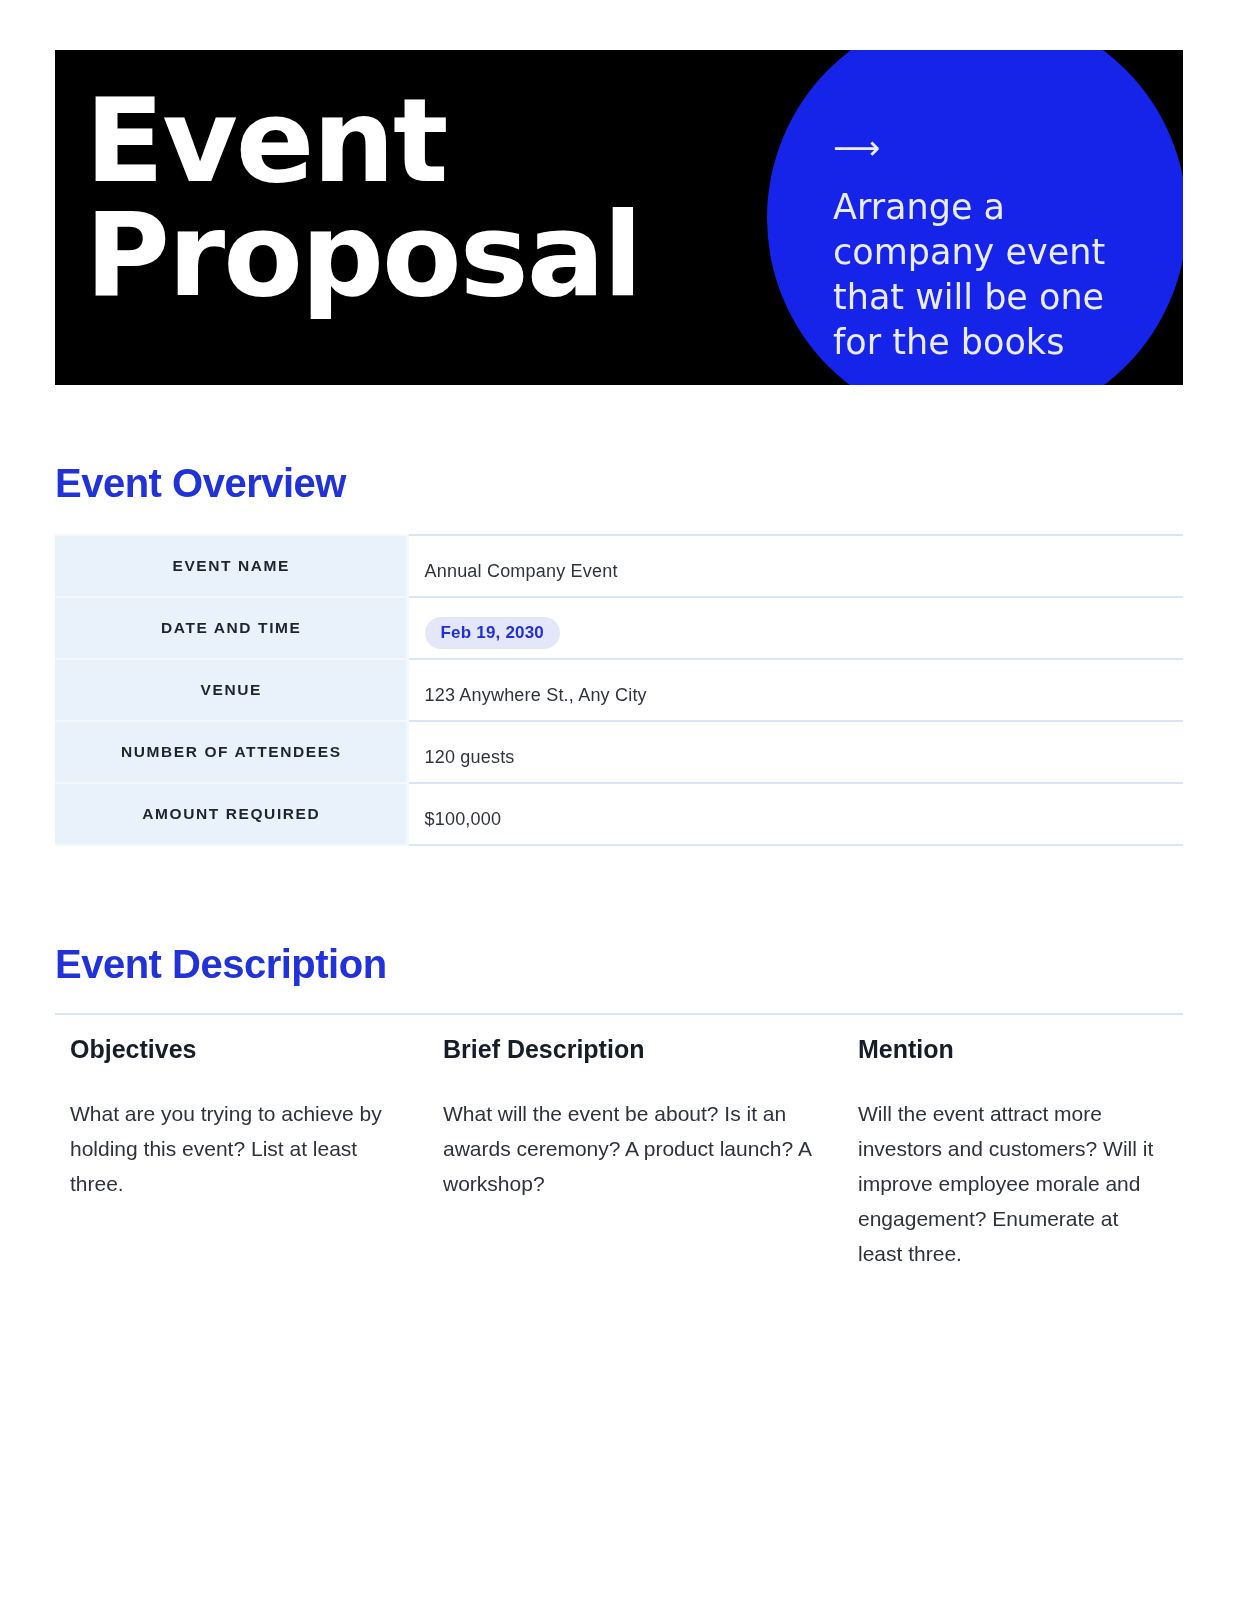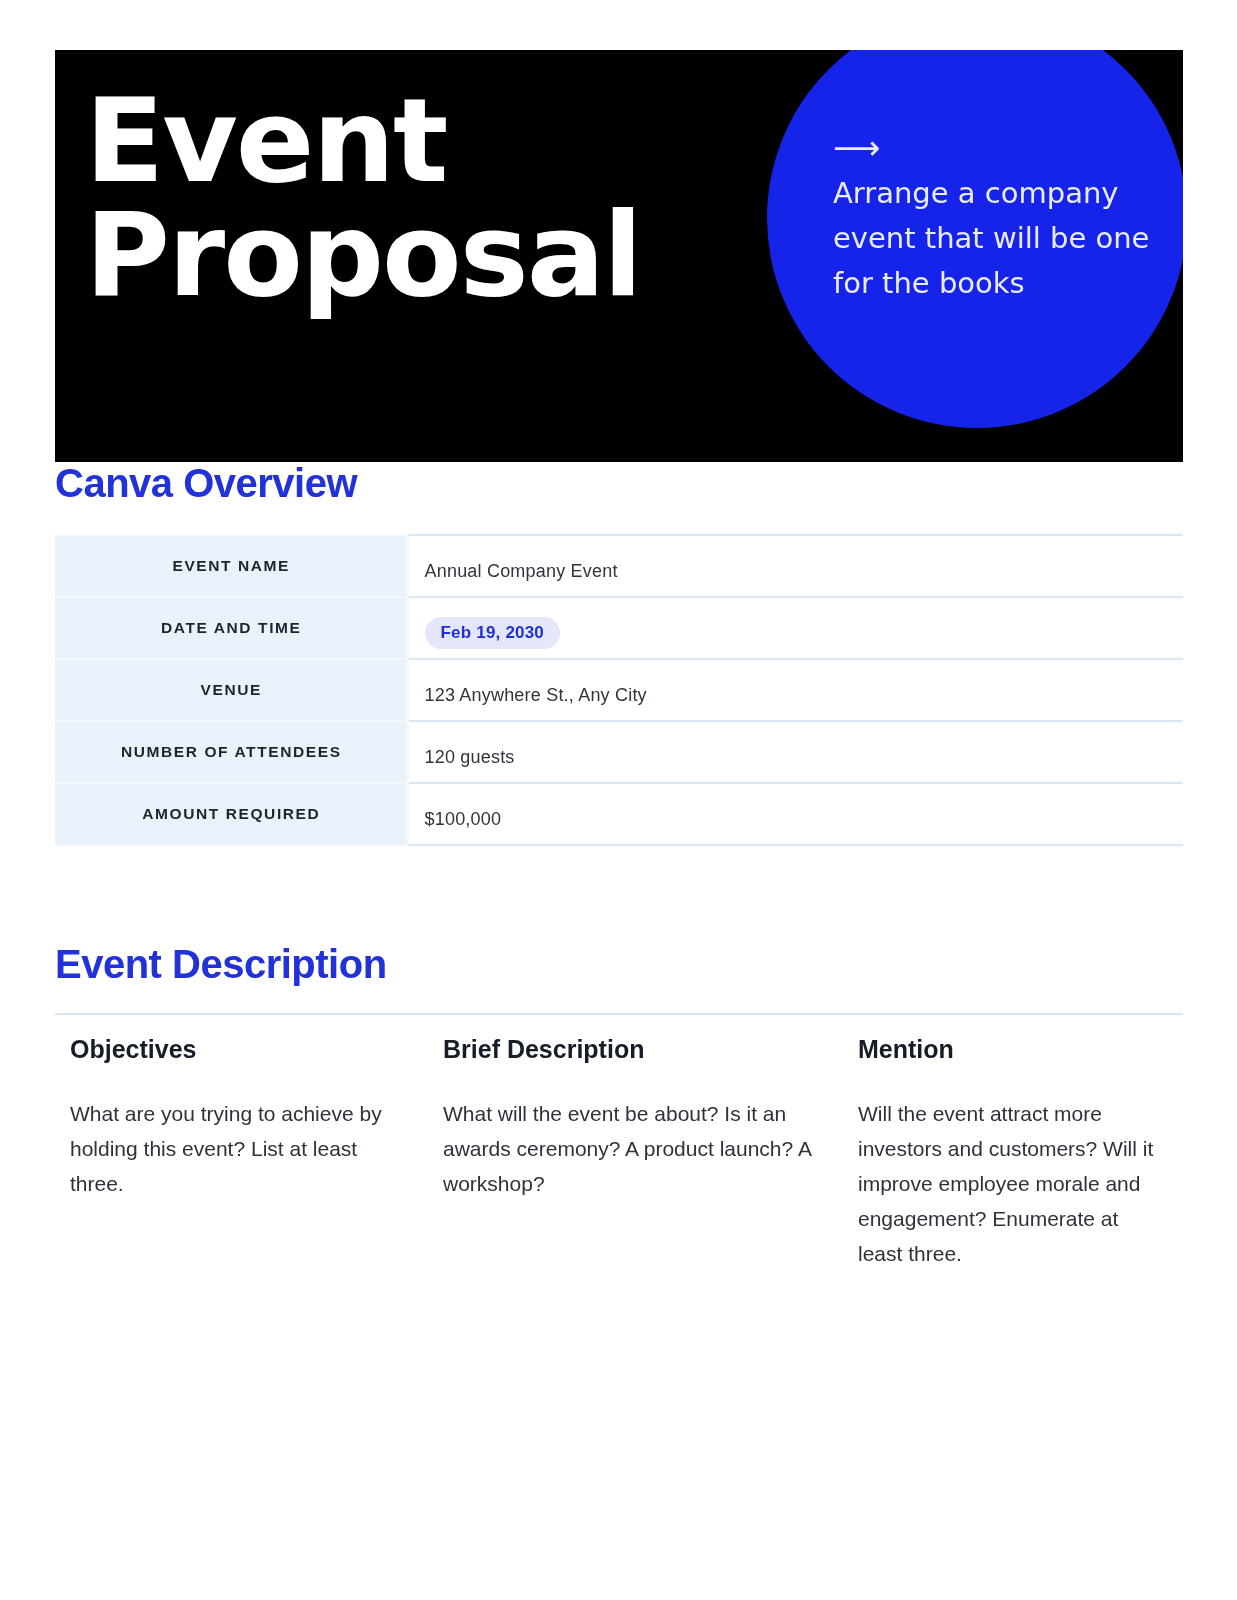--- a/index.html
+++ b/index.html
@@ -19,21 +19,21 @@
   .page{
     position:relative;
     width:1237px;height:1600px;
     background:#ffffff;
     font-family:"Liberation Sans",sans-serif;
     overflow:hidden;
   }
   
   .banner{
     position:absolute;left:55px;top:50px;
-    width:1128px;height:412px;
+    width:1128px;height:335px;
     background:var(--banner-bg,#000);
     overflow:hidden;
   }
   .banner-title{
     position:absolute;left:30px;top:34px;
     font-family:"DejaVu Sans",sans-serif;
     font-weight:bold;
     font-size:116px;line-height:114px;
     letter-spacing:-2px;
     color:#ffffff;
@@ -45,22 +45,22 @@
   }
   .circle-inner{
     position:absolute;left:66px;top:122px;width:322px;
     color:#E9ECFA;
     font-family:"DejaVu Sans",sans-serif;
   }
   .arrow{
     font-size:33px;line-height:36px;font-weight:400;
   }
   .tagline{
-    margin-top:5px;
-    font-size:29px;line-height:45px;font-weight:400;
+    margin-top:19px;
+    font-size:35px;line-height:45px;font-weight:400;
   }
   
   .content{position:absolute;left:55px;top:385px;width:1128px;}
   h2{
     color:var(--accent-blue,#2132D8);
     font-size:40px;line-height:48px;font-weight:700;
     letter-spacing:-0.5px;
   }
   .overview-heading{margin-top:74px;}
   
@@ -138,21 +138,21 @@
       <div class="circle-inner">
         <div class="arrow">⟶</div>
         <p class="tagline">Arrange a company event that will be one for the books</p>
       </div>
     </div>
   </header>
 
   <div class="content">
 
     <section>
-      <h2 class="overview-heading">Canva Overview</h2>
+      <h2 class="overview-heading">Event Overview</h2>
       <table>
         <tbody>
             <tr>
               <td class="label-cell">EVENT NAME</td>
               <td class="value-cell">
                 <div class="value-text">Annual Company Event</div>
               </td>
             </tr>
             <tr>
               <td class="label-cell">DATE AND TIME</td>

